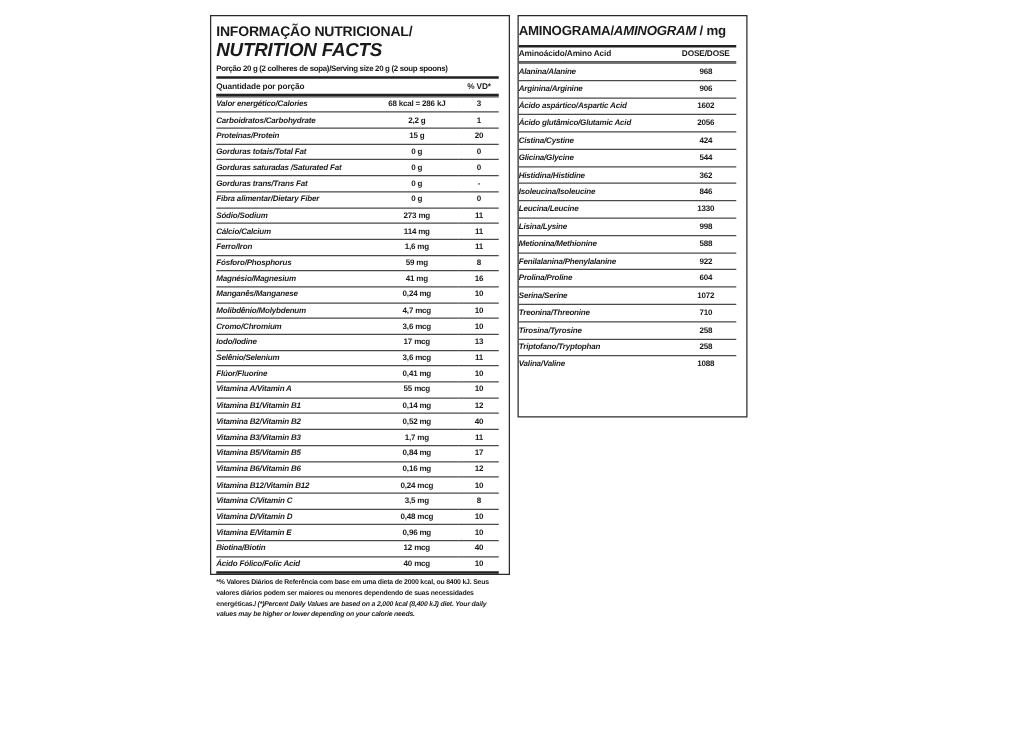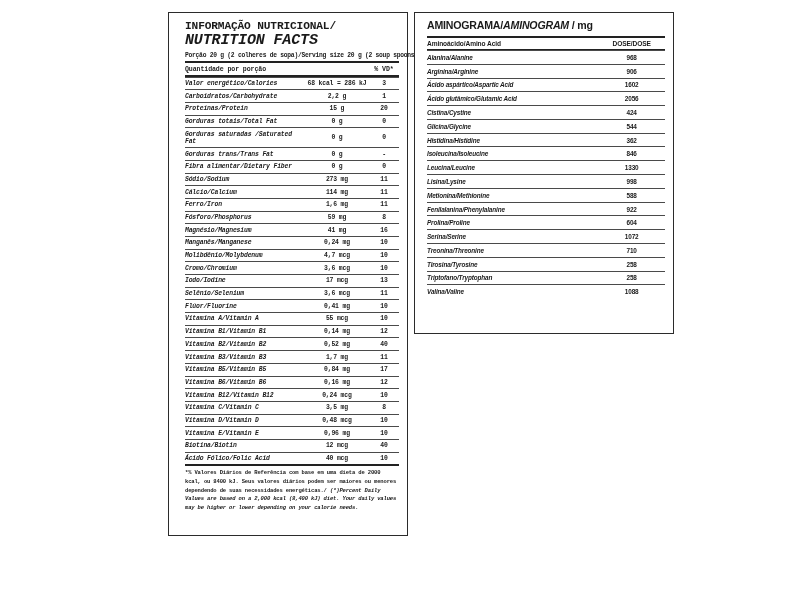--- a/index.html
+++ b/index.html
@@ -20,30 +20,29 @@
   .panel {
     position: absolute;
     border: 1.5px solid #2b2b2b;
     background: #ffffff;
     box-sizing: border-box;
   }
   #nutrition-panel {
     left: 168px;
     top: 12px;
     width: 240px;
-    height: 524px;
-    padding: 7px 8px 6px 16px;
-    font-family: Liberation Mono, monospace;
+    height: 448px;
+    padding: 7px 8px 6px 4px;
   }
   #aminogram-panel {
     left: 414px;
     top: 12px;
-    width: 260px;
+    width: 184px;
     height: 322px;
-    padding: 7px 8px 6px 12px;
+    padding: 7px 8px 6px 0;
   }
 
   
   .title-pt {
     font-size: 11.2px;
     font-weight: bold;
     line-height: 1.12;
     letter-spacing: -0.15px;
   }
   .title-en {

